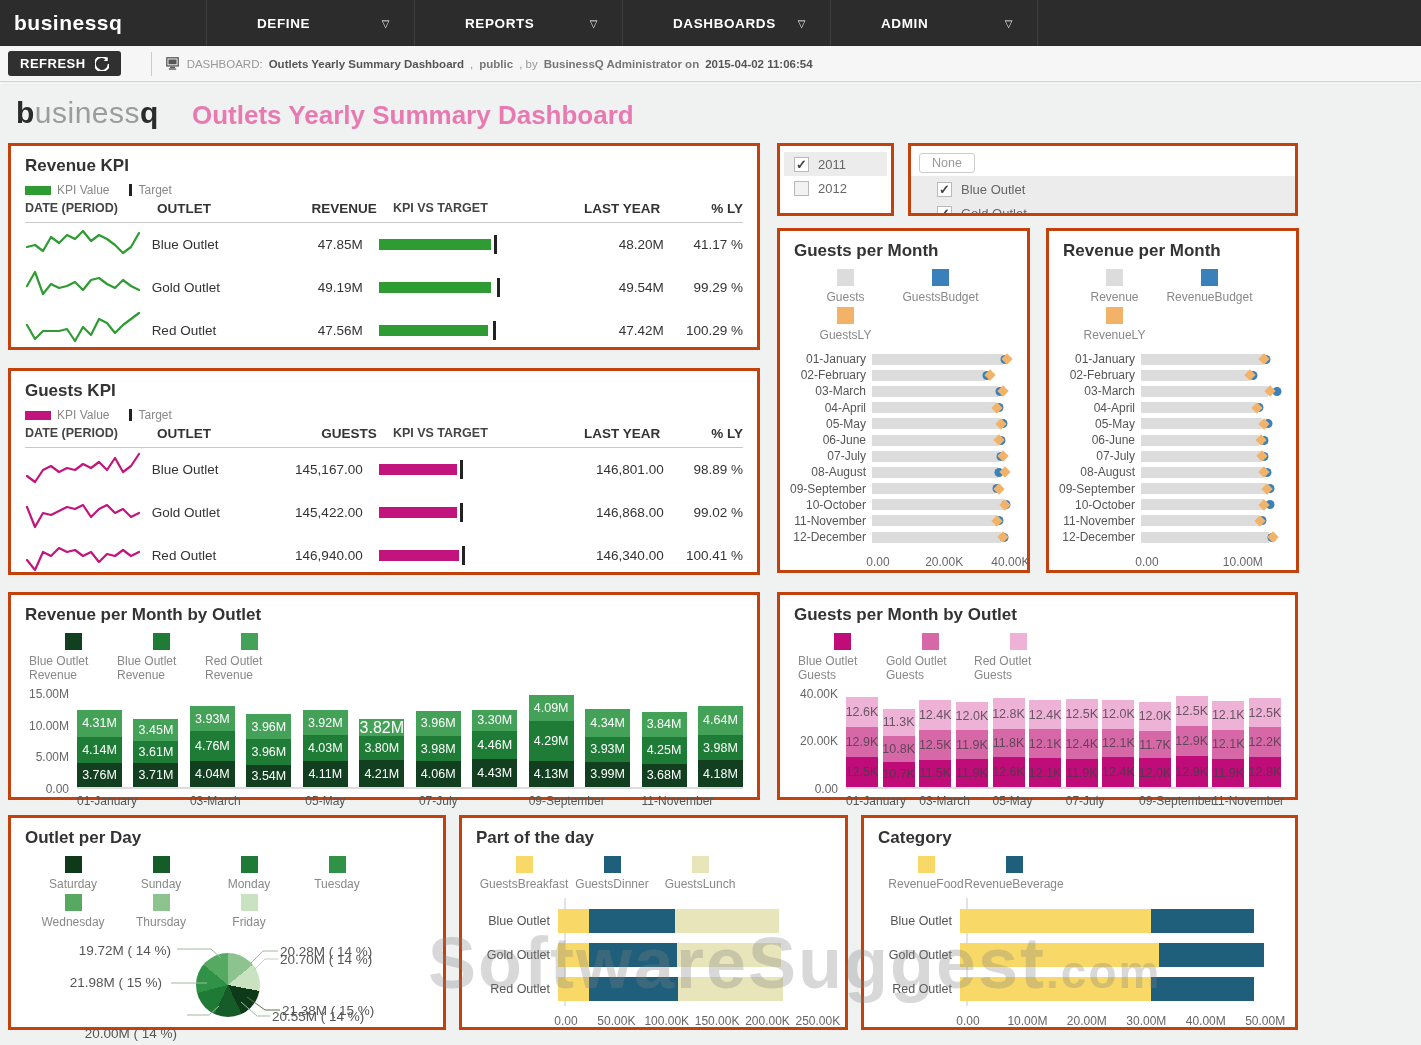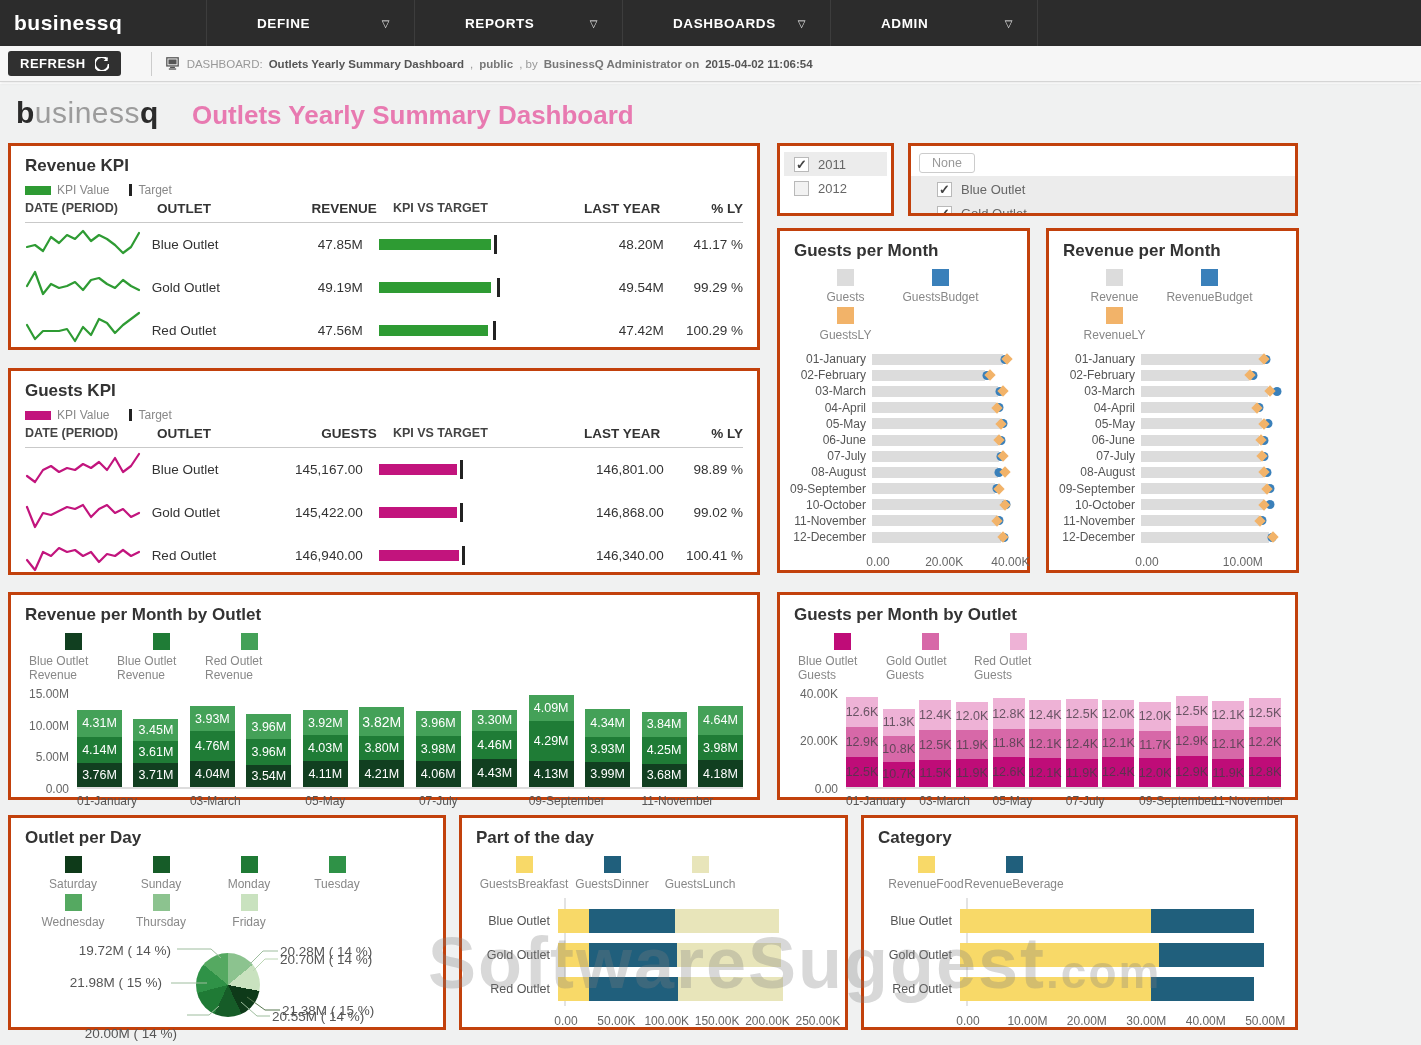--- a/index.html
+++ b/index.html
@@ -642,21 +642,21 @@
                   <div class="sc-seg" style="height: 25.1429px; background: rgb(68, 161, 88); color: rgb(255, 255, 255); font-size: 12.5px;">3.96M</div>
                 </div>
                 <div class="sc-col" style="width: 45px;">
                   <div class="sc-seg" style="height: 26.0952px; background: rgb(17, 63, 32); color: rgb(255, 255, 255); font-size: 12.5px;">4.11M</div>
                   <div class="sc-seg" style="height: 25.5873px; background: rgb(31, 124, 54); color: rgb(255, 255, 255); font-size: 12.5px;">4.03M</div>
                   <div class="sc-seg" style="height: 24.8889px; background: rgb(68, 161, 88); color: rgb(255, 255, 255); font-size: 12.5px;">3.92M</div>
                 </div>
                 <div class="sc-col" style="width: 45px;">
                   <div class="sc-seg" style="height: 26.7302px; background: rgb(17, 63, 32); color: rgb(255, 255, 255); font-size: 12.5px;">4.21M</div>
                   <div class="sc-seg" style="height: 24.127px; background: rgb(31, 124, 54); color: rgb(255, 255, 255); font-size: 12.5px;">3.80M</div>
-                  <div class="sc-seg" style="height: 29px; background: rgb(68, 161, 88); color: rgb(255, 255, 255); font-size: 14px;">3.82M</div>
+                  <div class="sc-seg" style="height: 17px; background: rgb(68, 161, 88); color: rgb(255, 255, 255); font-size: 16px;">3.82M</div>
                 </div>
                 <div class="sc-col" style="width: 45px;">
                   <div class="sc-seg" style="height: 25.7778px; background: rgb(17, 63, 32); color: rgb(255, 255, 255); font-size: 12.5px;">4.06M</div>
                   <div class="sc-seg" style="height: 25.2698px; background: rgb(31, 124, 54); color: rgb(255, 255, 255); font-size: 12.5px;">3.98M</div>
                   <div class="sc-seg" style="height: 25.1429px; background: rgb(68, 161, 88); color: rgb(255, 255, 255); font-size: 12.5px;">3.96M</div>
                 </div>
                 <div class="sc-col" style="width: 45px;">
                   <div class="sc-seg" style="height: 28.127px; background: rgb(17, 63, 32); color: rgb(255, 255, 255); font-size: 12.5px;">4.43M</div>
                   <div class="sc-seg" style="height: 28.3175px; background: rgb(31, 124, 54); color: rgb(255, 255, 255); font-size: 12.5px;">4.46M</div>
                   <div class="sc-seg" style="height: 20.9524px; background: rgb(68, 161, 88); color: rgb(255, 255, 255); font-size: 12.5px;">3.30M</div>

